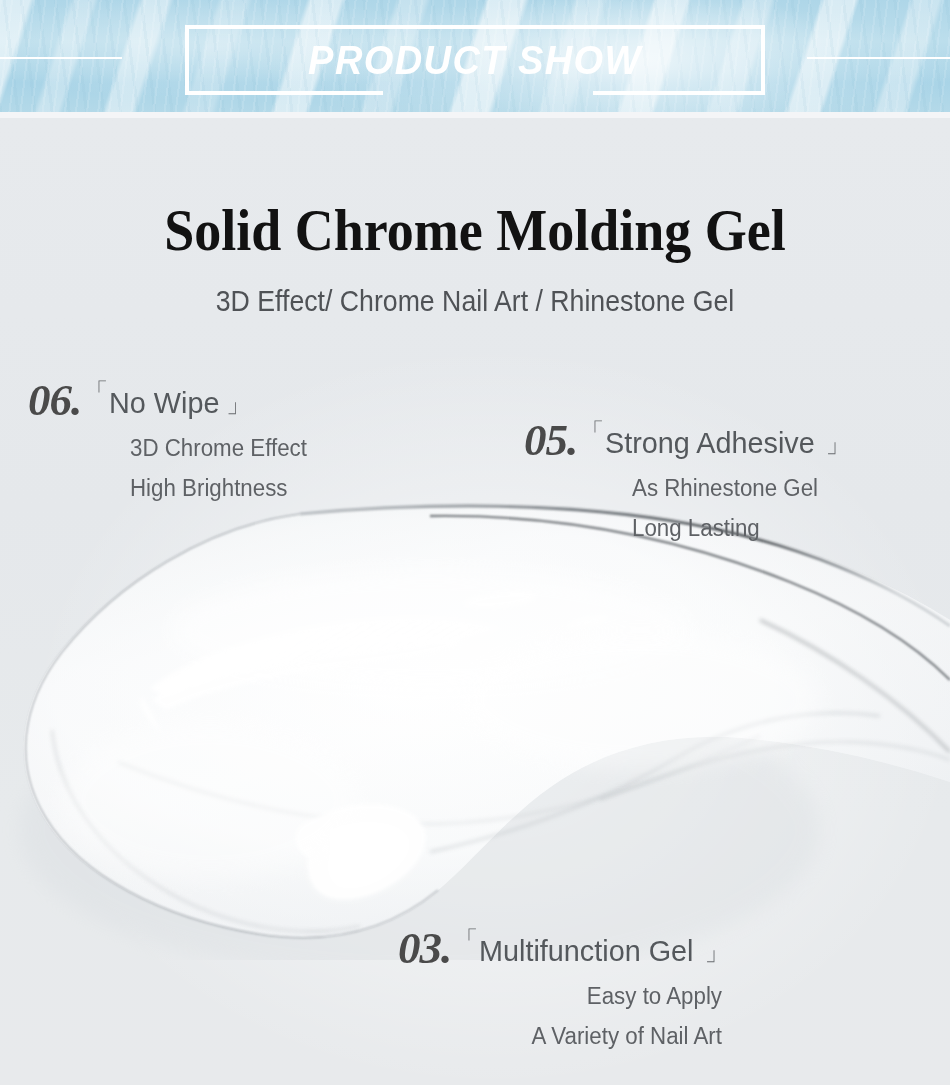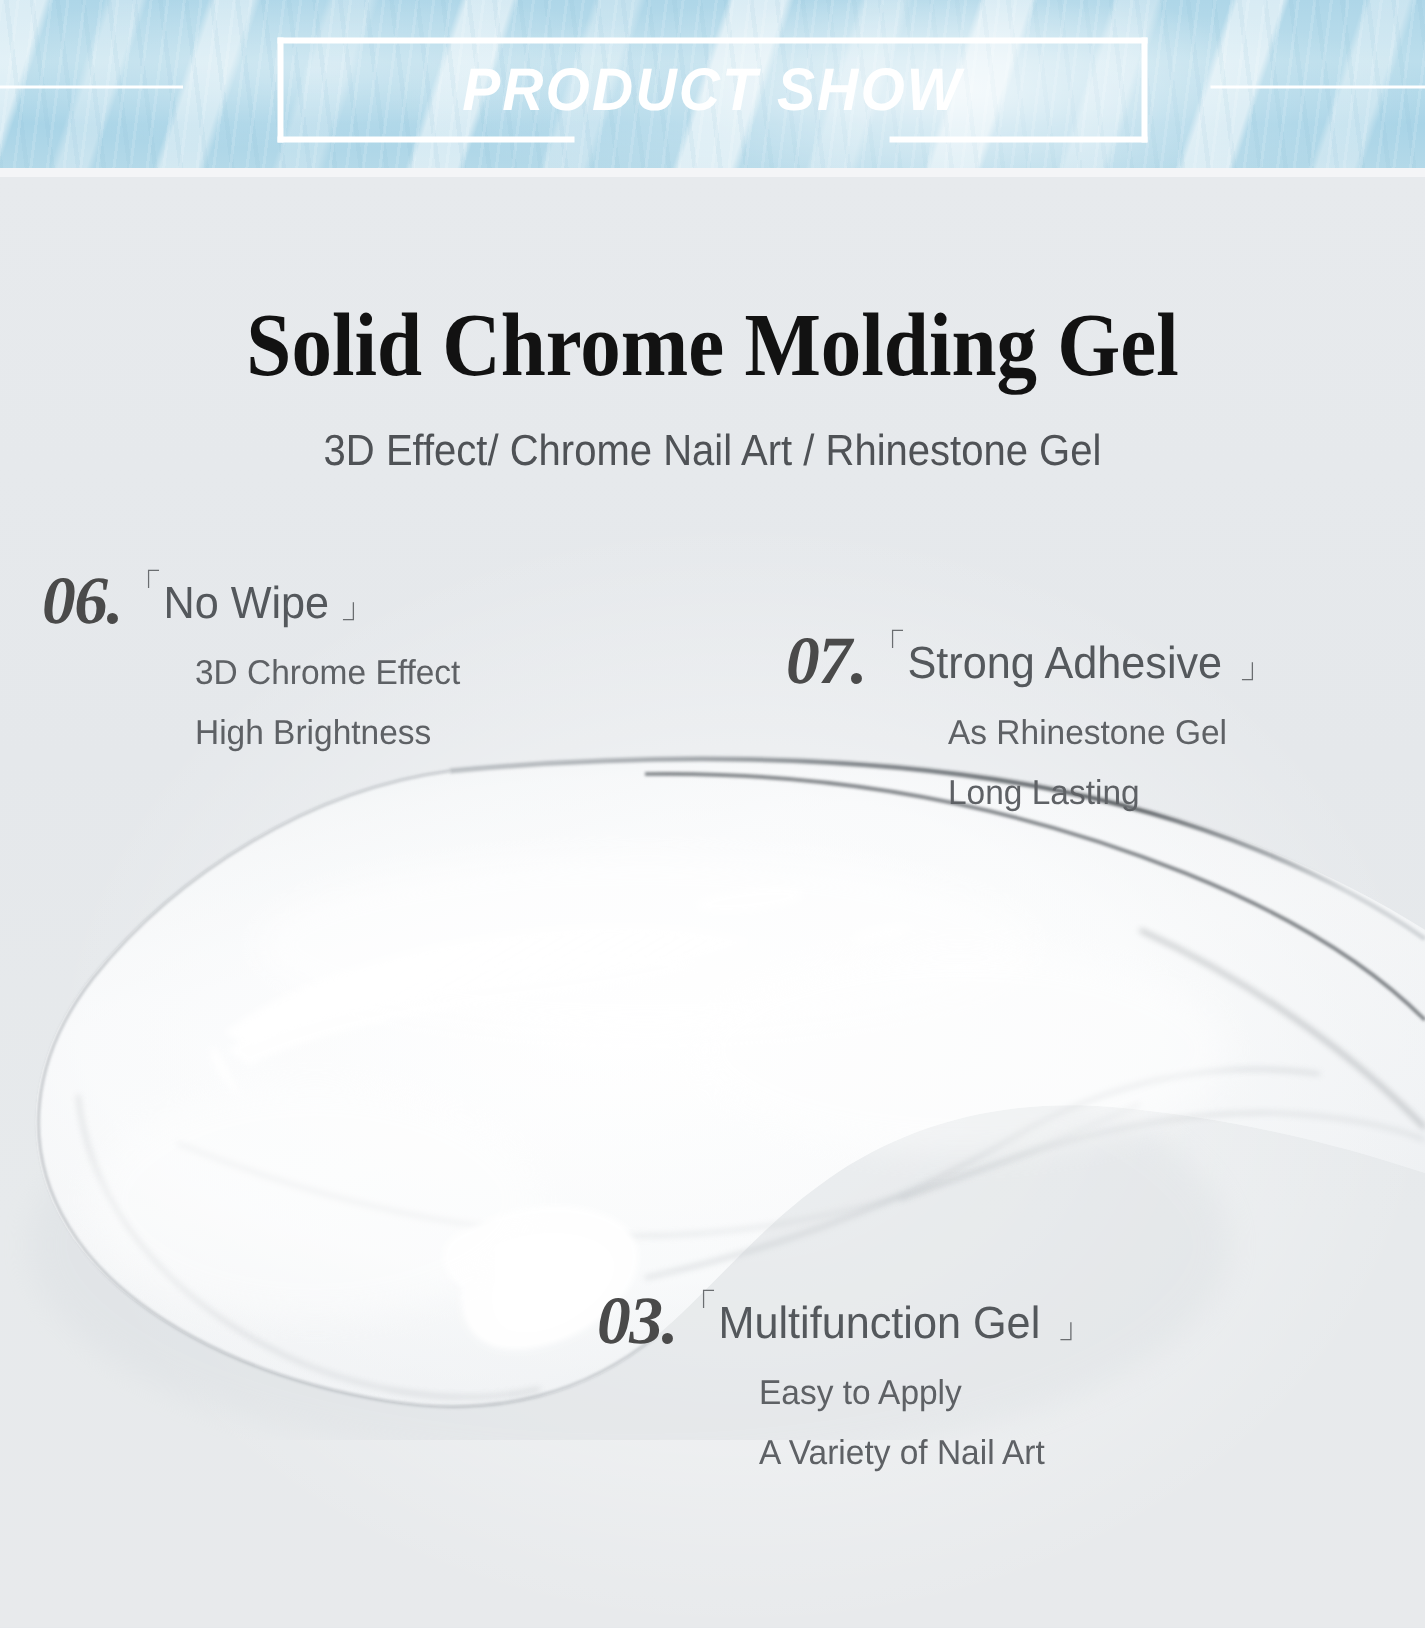--- a/index.html
+++ b/index.html
@@ -89,21 +89,21 @@
   .feat-label{font-family:"Liberation Sans",sans-serif;font-size:30px;color:#54585c;
     line-height:1;position:relative;top:10px;transform:scaleX(.96);
     transform-origin:left center;display:inline-block;}
   .feat-sub{font-family:"Liberation Sans",sans-serif;font-size:23px;color:#5e6165;
     line-height:1.32;white-space:nowrap;transform:scaleX(.97);transform-origin:left top;}
 
   #feat-01{left:28px;top:378px;}
   #feat-01 .feat-sub{margin-left:102px;margin-top:10px;}
   #feat-02{left:524px;top:418px;}
   #feat-02 .feat-sub{margin-left:108px;margin-top:10px;}
-  #feat-03{left:398px;top:858px;}
+  #feat-03{left:398px;top:926px;text-align:right;}
   #feat-03 .feat-sub{margin-left:108px;margin-top:10px;}
 </style>
 </head>
 <body>
 
 <div id="page">
 
   <div class="banner">
     <div class="banner-bg"></div>
     <div class="banner-wave"></div>
@@ -222,21 +222,21 @@
       <span class="brk brk-open">「</span>
       <span class="feat-label">No Wipe</span>
       <span class="brk brk-close">」</span>
     </div>
     <div class="feat-sub">3D Chrome Effect</div>
     <div class="feat-sub">High Brightness</div>
   </div>
 
   <div class="feat" id="feat-02">
     <div class="feat-head">
-      <span class="feat-num">07.</span>
+      <span class="feat-num">05.</span>
       <span class="brk brk-open">「</span>
       <span class="feat-label">Strong Adhesive</span>
       <span class="brk brk-close">」</span>
     </div>
     <div class="feat-sub">As Rhinestone Gel</div>
     <div class="feat-sub">Long Lasting</div>
   </div>
 
   <div class="feat" id="feat-03">
     <div class="feat-head">

